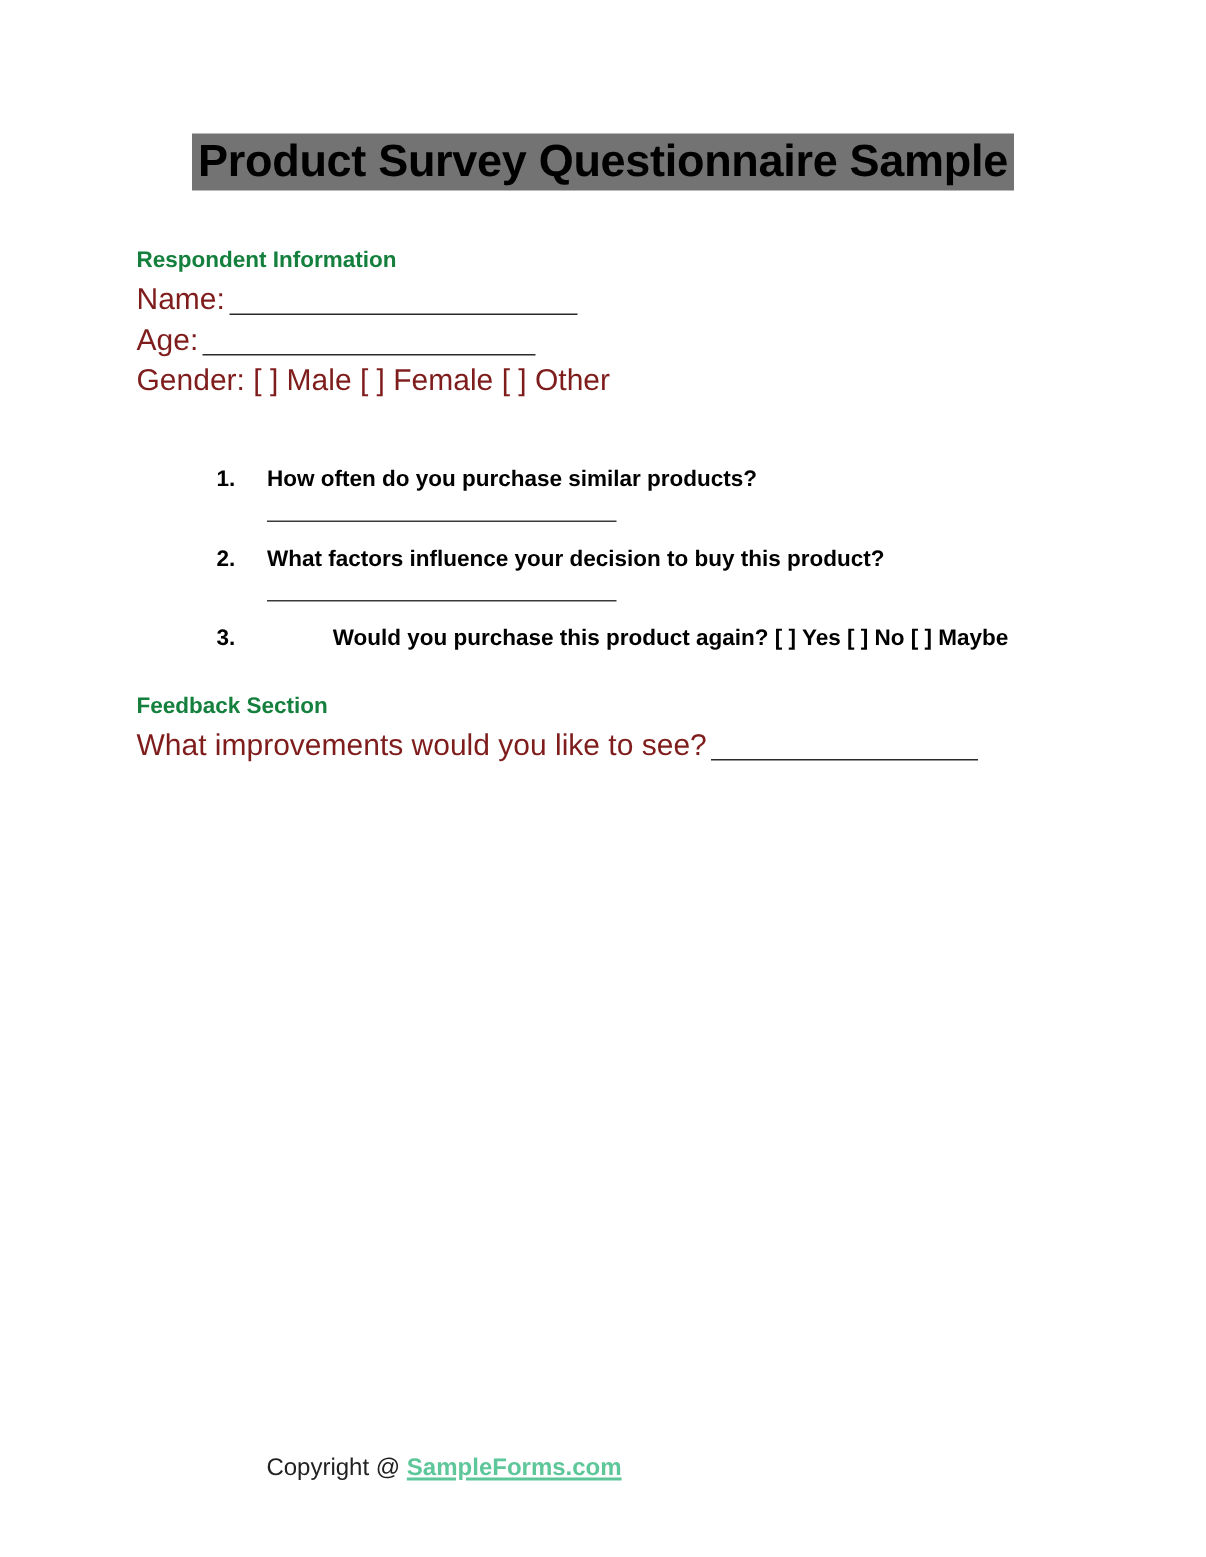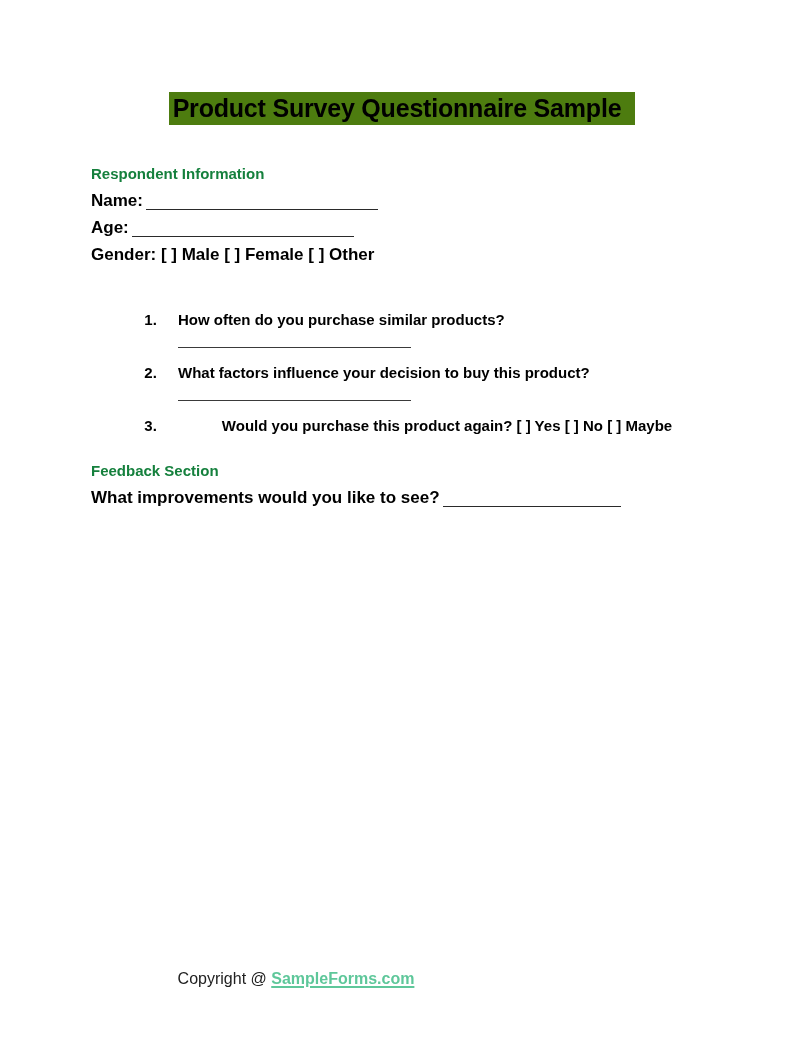--- a/index.html
+++ b/index.html
@@ -27,27 +27,27 @@
   
   .title-wrap {
     position: absolute;
     left: 0;
     top: 88px;
     width: 804px;
     text-align: center;
   }
   .doc-title {
     display: inline;
-    font-size: 25px;
+    font-size: 30px;
     font-weight: bold;
     line-height: 40px;
     letter-spacing: -0.2px;
     color: #000000;
-    background-color: #4d7c0f;
-    padding: 2px 14px 3px 4px;
+    background-color: #737373;
+    padding: 2px 4px 3px 4px;
     box-decoration-break: clone;
     -webkit-box-decoration-break: clone;
   }
 
   
   .content {
     position: absolute;
     left: 91px;
     top: 163px;
     width: 625px;
@@ -55,26 +55,26 @@
 
   .section-heading {
     font-size: 15px;
     font-weight: bold;
     line-height: 21px;
     margin: 0 0 6px 0;
     color: #15803d;
   }
 
   .field-line {
-    font-size: 17px;
-    font-weight: bold;
+    font-size: 20px;
+    font-weight: normal;
     line-height: 21px;
     margin: 0 0 6px 0;
     white-space: nowrap;
-    color: #000000;
+    color: #7f1d1d;
   }
   .field-line:last-child { margin-bottom: 0; }
 
   .blank {
     display: inline-block;
     vertical-align: -4px;
     border-bottom: 1.4px solid #2a2a2a;
     height: 13px;
     margin-left: 3px;
   }

